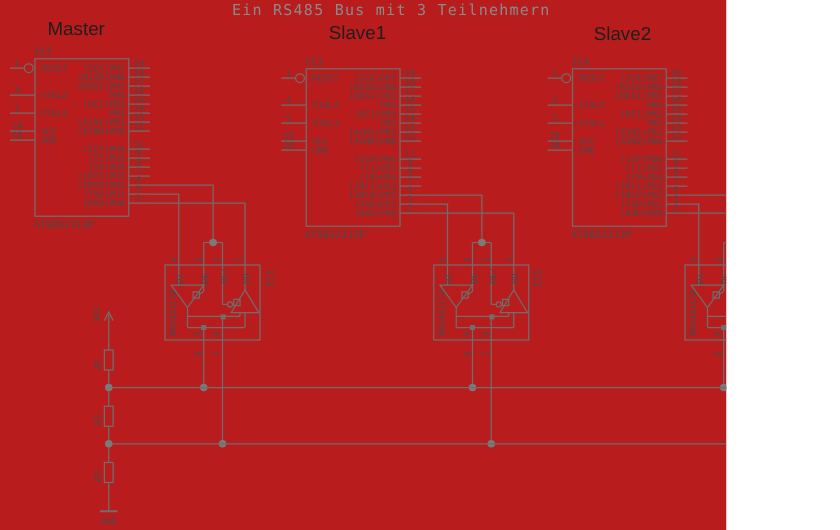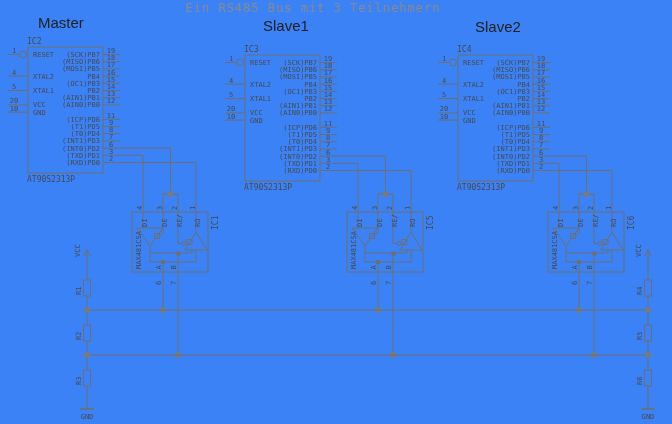--- a/index.html
+++ b/index.html
@@ -1,19 +1,19 @@
 <!DOCTYPE html>
 <html style="--wire: #6e6e6e; --text: #4a4a4a; --title: #8a8a8a; --header: #1f1f1f; --junction: #7a7a7a;"><head>
 <meta charset="utf-8">
 <style>
   :root{
     --wire:#6e6e6e; --text:#4a4a4a; --title:#8a8a8a; --header:#1f1f1f; --junction:#7a7a7a;
   }
   html,body{margin:0;padding:0;background:#ffffff;}
-  #stage{width:672px;height:424px;position:relative;background:#3b82f6;overflow:hidden;}
+  #stage{width:581px;height:424px;position:relative;background:#b91c1c;overflow:hidden;}
   svg text{font-family:"DejaVu Sans Mono","Liberation Mono",monospace;fill:var(--text);}
   svg .t7{font-size:7px;}
   svg .t8{font-size:8px;}
   svg .hdr{font-family:"Liberation Sans","DejaVu Sans",sans-serif;font-size:15px;fill:var(--header);}
   svg .ttl{font-size:12px;letter-spacing:1px;fill:var(--title);}
   svg line, svg polyline, svg polygon, svg path, svg rect.body, svg circle.open{
     stroke:var(--wire);fill:none;stroke-width:1;
   }
   svg rect.jn{fill:var(--wire);stroke:none;}
   svg circle.dot{fill:var(--junction);stroke:none;}

